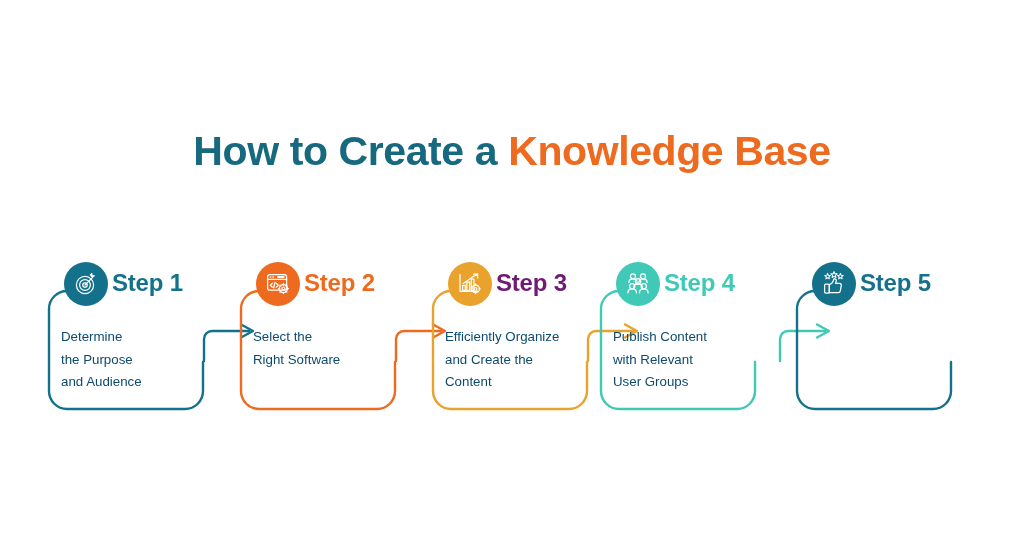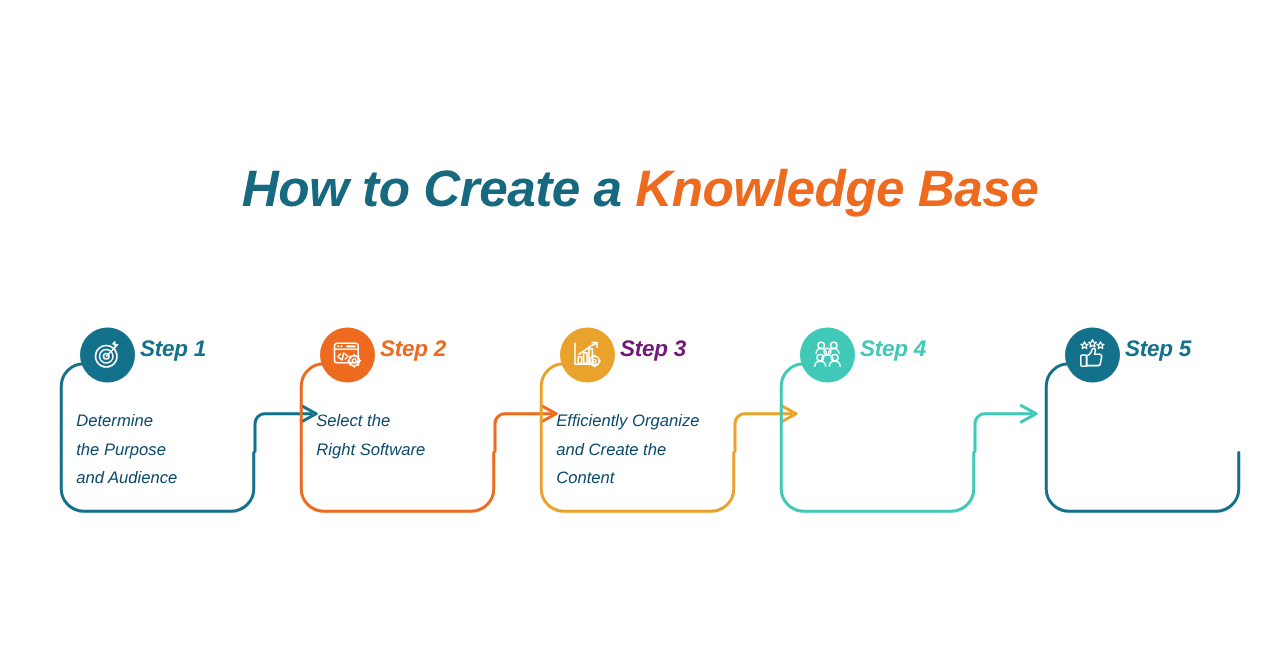--- a/index.html
+++ b/index.html
@@ -2,21 +2,21 @@
 <html><head>
 <meta charset="utf-8">
 <style>
   * { margin:0; padding:0; box-sizing:border-box; }
   html, body {
     width:1024px; height:536px;
     background:#ffffff;
     font-family:"Liberation Sans", sans-serif;
     overflow:hidden;
   }
-  #stage { position:relative; width:940px; height:536px; background:#ffffff;font-style:italic; }
+  #stage { position:relative; width:940px; height:536px; background:#ffffff; }
 
   
   .title-block {
     position:absolute; left:0; top:124px; width:1024px;
     text-align:center;
   }
   .title-line {
     font-size:41px;
     font-weight:bold;
     letter-spacing:-0.4px;
@@ -39,21 +39,21 @@
   .circle {
     position:absolute; left:16px; top:0;
     width:44px; height:44px; border-radius:50%;
     display:flex; align-items:center; justify-content:center;
     z-index:3;
   }
   .circle svg { display:block; }
 
   .step-label {
     position:absolute; left:64px; top:7px;
-    font-size:18px; font-weight:bold;
+    font-size:24px; font-weight:bold;
     letter-spacing:-0.2px;
     white-space:nowrap;
     z-index:2;
   }
 
   .card-body {
     position:absolute; left:13px; top:64px;
     width:172px;
     font-size:13.3px;
     line-height:22.5px;
@@ -192,21 +192,21 @@
     <div class="card-body">Efficiently Organize
 and Create the
 Content</div>
   </div>
       <div class="connector" style="left:587px; top:318px">
                <svg width="58" height="44" viewBox="0 0 58 44">
     <path d="M 1 43 V 21 A 8 8 0 0 1 9 13 H 46" fill="none" stroke="#E9A22B" stroke-width="2.4" stroke-linecap="round"></path>
     <path d="M 38 6.5 L 50 13 L 38 19.5" fill="none" stroke="#E9A22B" stroke-width="2.4" stroke-linecap="round" stroke-linejoin="round"></path>
   </svg>
              </div>
-  <div class="card" style="left:624px">
+  <div class="card" style="left:600px">
     <div class="card-outline">
       <svg viewBox="0 0 156 120" preserveAspectRatio="none">
         <path d="M 30 1
           H 19
           A 18 18 0 0 0 1 19
           V 101
           A 18 18 0 0 0 19 119
           H 137
           A 18 18 0 0 0 155 101
           V 72" fill="none" stroke="#3FC9B6" stroke-width="2.4" stroke-linecap="round" stroke-linejoin="round" vector-effect="non-scaling-stroke"></path>
@@ -220,28 +220,31 @@
       <path d="M13.9 11.5 c0 -2.3 1.9 -3.7 4.1 -3.7 s4.1 1.4 4.1 3.7" fill="none" stroke="#fff" stroke-width="1.25" stroke-linecap="round" stroke-linejoin="round"></path>
       <circle cx="13.0" cy="10.3" r="2.7" fill="none" stroke="#fff" stroke-width="1.25" stroke-linecap="round" stroke-linejoin="round"></circle>
       <path d="M8.5 17.0 c0 -2.5 2.1 -4.0 4.5 -4.0 s4.5 1.5 4.5 4.0" fill="none" stroke="#fff" stroke-width="1.25" stroke-linecap="round" stroke-linejoin="round"></path>
       <circle cx="7.2" cy="15.2" r="2.6" fill="none" stroke="#fff" stroke-width="1.25" stroke-linecap="round" stroke-linejoin="round"></circle>
       <path d="M2.9 21.9 c0 -2.5 2.0 -4.0 4.3 -4.0 s4.3 1.5 4.3 4.0" fill="none" stroke="#fff" stroke-width="1.25" stroke-linecap="round" stroke-linejoin="round"></path>
       <circle cx="18.8" cy="15.2" r="2.6" fill="none" stroke="#fff" stroke-width="1.25" stroke-linecap="round" stroke-linejoin="round"></circle>
       <path d="M14.5 21.9 c0 -2.5 2.0 -4.0 4.3 -4.0 s4.3 1.5 4.3 4.0" fill="none" stroke="#fff" stroke-width="1.25" stroke-linecap="round" stroke-linejoin="round"></path>
     </svg>
     </div>
     <div class="step-label" style="color:#3FC9B6">Step 4</div>
+    <div class="card-body">Publish Content
+with Relevant
+User Groups</div>
   </div>
       <div class="connector" style="left:779px; top:318px">
                <svg width="58" height="44" viewBox="0 0 58 44">
     <path d="M 1 43 V 21 A 8 8 0 0 1 9 13 H 46" fill="none" stroke="#3FC9B6" stroke-width="2.4" stroke-linecap="round"></path>
     <path d="M 38 6.5 L 50 13 L 38 19.5" fill="none" stroke="#3FC9B6" stroke-width="2.4" stroke-linecap="round" stroke-linejoin="round"></path>
   </svg>
              </div>
-  <div class="card" style="left:836px">
+  <div class="card" style="left:796px">
     <div class="card-outline">
       <svg viewBox="0 0 156 120" preserveAspectRatio="none">
         <path d="M 30 1
           H 19
           A 18 18 0 0 0 1 19
           V 101
           A 18 18 0 0 0 19 119
           H 137
           A 18 18 0 0 0 155 101
           V 72" fill="none" stroke="#14718B" stroke-width="2.4" stroke-linecap="round" stroke-linejoin="round" vector-effect="non-scaling-stroke"></path>

